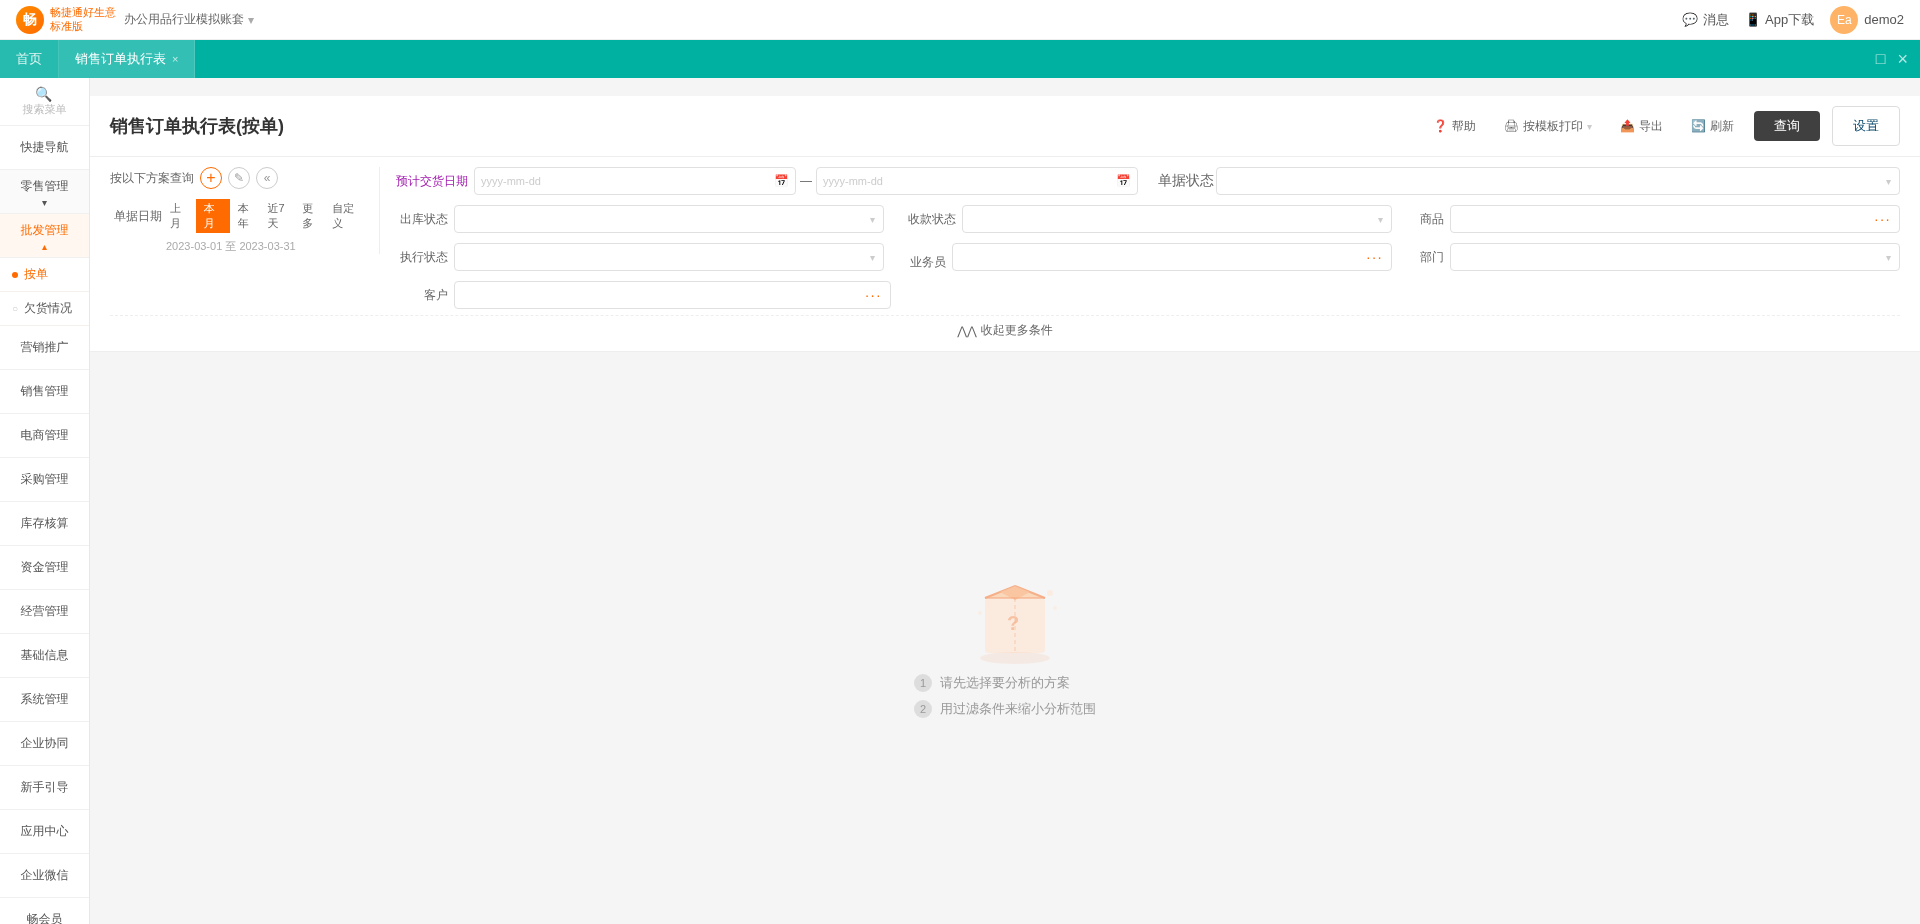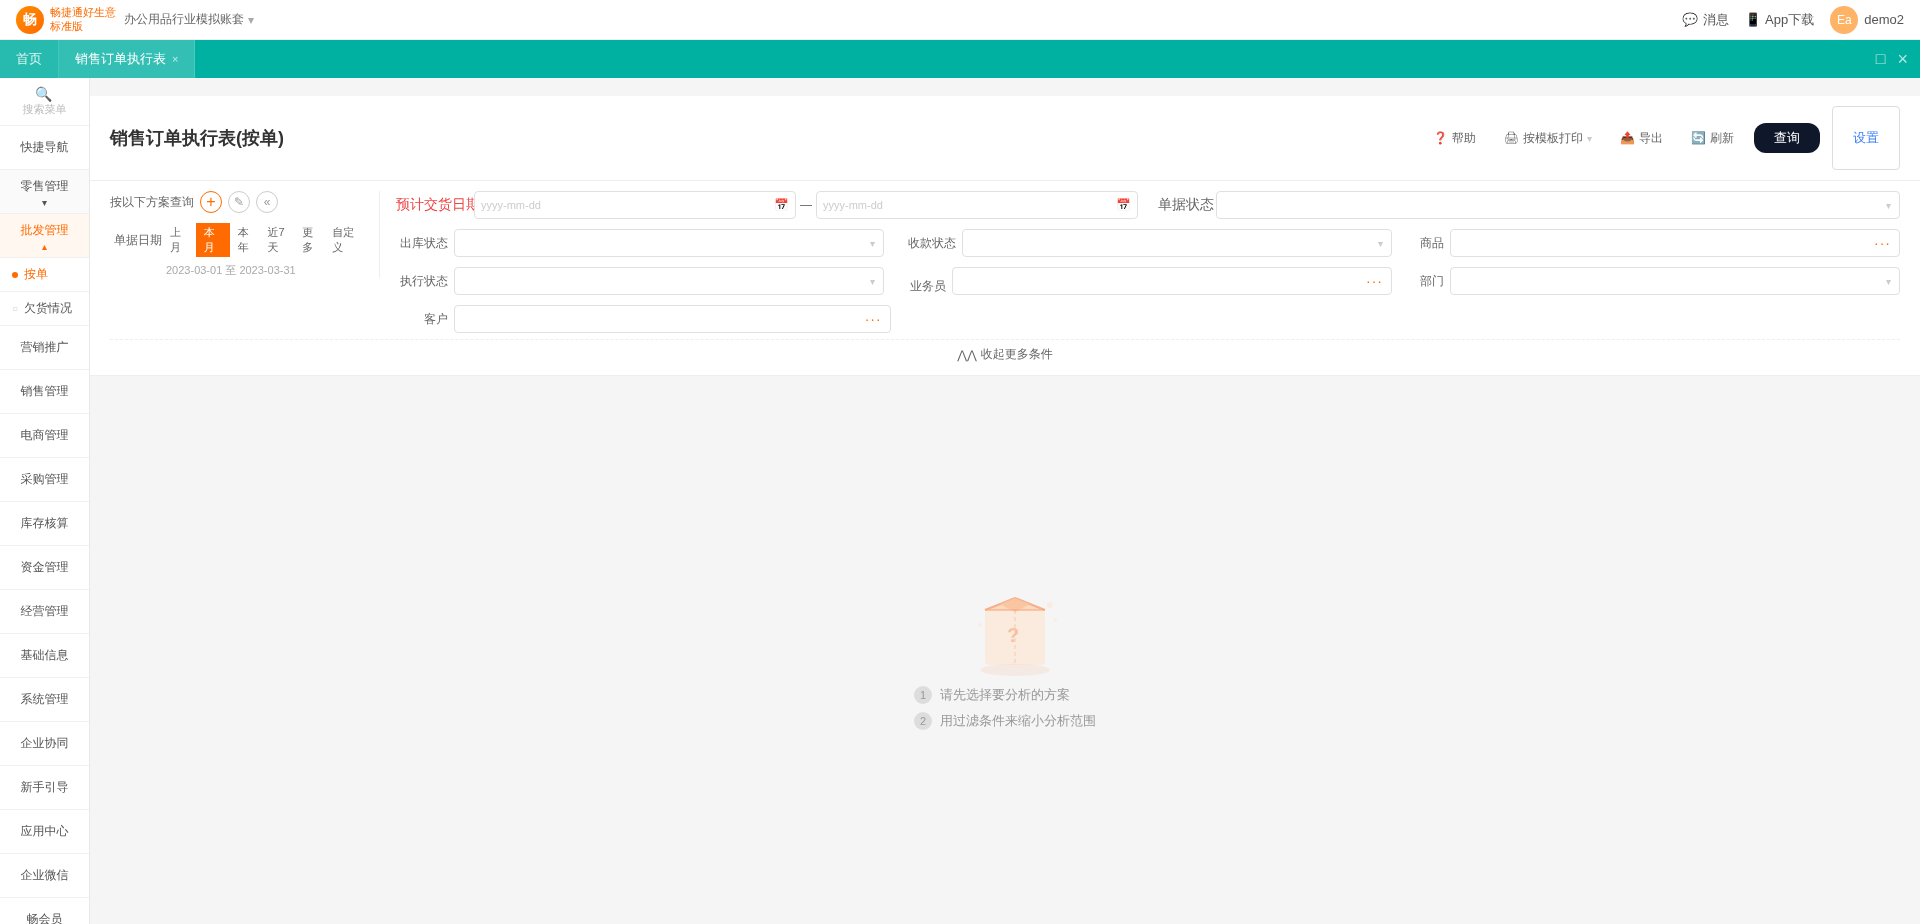--- a/index.html
+++ b/index.html
@@ -222,33 +222,33 @@
       align-items: center;
       gap: 4px;
       font-size: 12px;
       color: #666;
       cursor: pointer;
       padding: 4px 8px;
       border: none;
       background: none;
     }
     .btn-query {
-      background: #0f172a;
+      background: #404040;
       color: white;
       border: none;
       padding: 6px 20px;
-      border-radius: 12px;
+      border-radius: 4px;
       font-size: 13px;
       cursor: pointer;
     }
     .btn-settings {
       background: white;
-      color: #3b82f6;
+      color: #0c4a6e;
       border: 1px solid #ddd;
-      padding: 22px 20px;
+      padding: 10px 20px;
       border-radius: 4px;
       font-size: 13px;
       cursor: pointer;
     }
     .date-quick-btn {
       font-size: 11px;
       color: #666;
       cursor: pointer;
       padding: 2px 4px;
       border-radius: 2px;
@@ -571,21 +571,21 @@
               <span class="date-quick-btn">更多</span>
               <span class="date-quick-btn">自定义</span>
             </div>
             <div style="font-size:11px;color:#aaa;padding-left:56px">2023-03-01 至 2023-03-31</div>
           </div>
 
           <div style="flex:1;padding-left:16px;display:flex;flex-direction:column;gap:10px">
 
             <div style="display:grid;grid-template-columns:1fr 1fr;gap:20px;align-items:center">
               <div style="display:flex;align-items:center;gap:6px">
-                <span style="font-size:14px;color:#ef4444;white-space:nowrap;width:72px;text-align:left">预计交货日期</span>
+                <span style="font-size:12px;color:#a21caf;white-space:nowrap;width:72px;text-align:left">预计交货日期</span>
                 <div style="flex:1;display:flex;align-items:center;gap:4px">
                   <div class="date-input">
                     <span style="color:#ccc;font-size:11px">yyyy-mm-dd</span>
                     <span class="date-icon">📅</span>
                   </div>
                   <span class="date-separator">—</span>
                   <div class="date-input">
                     <span style="color:#ccc;font-size:11px">yyyy-mm-dd</span>
                     <span class="date-icon">📅</span>
                   </div>

